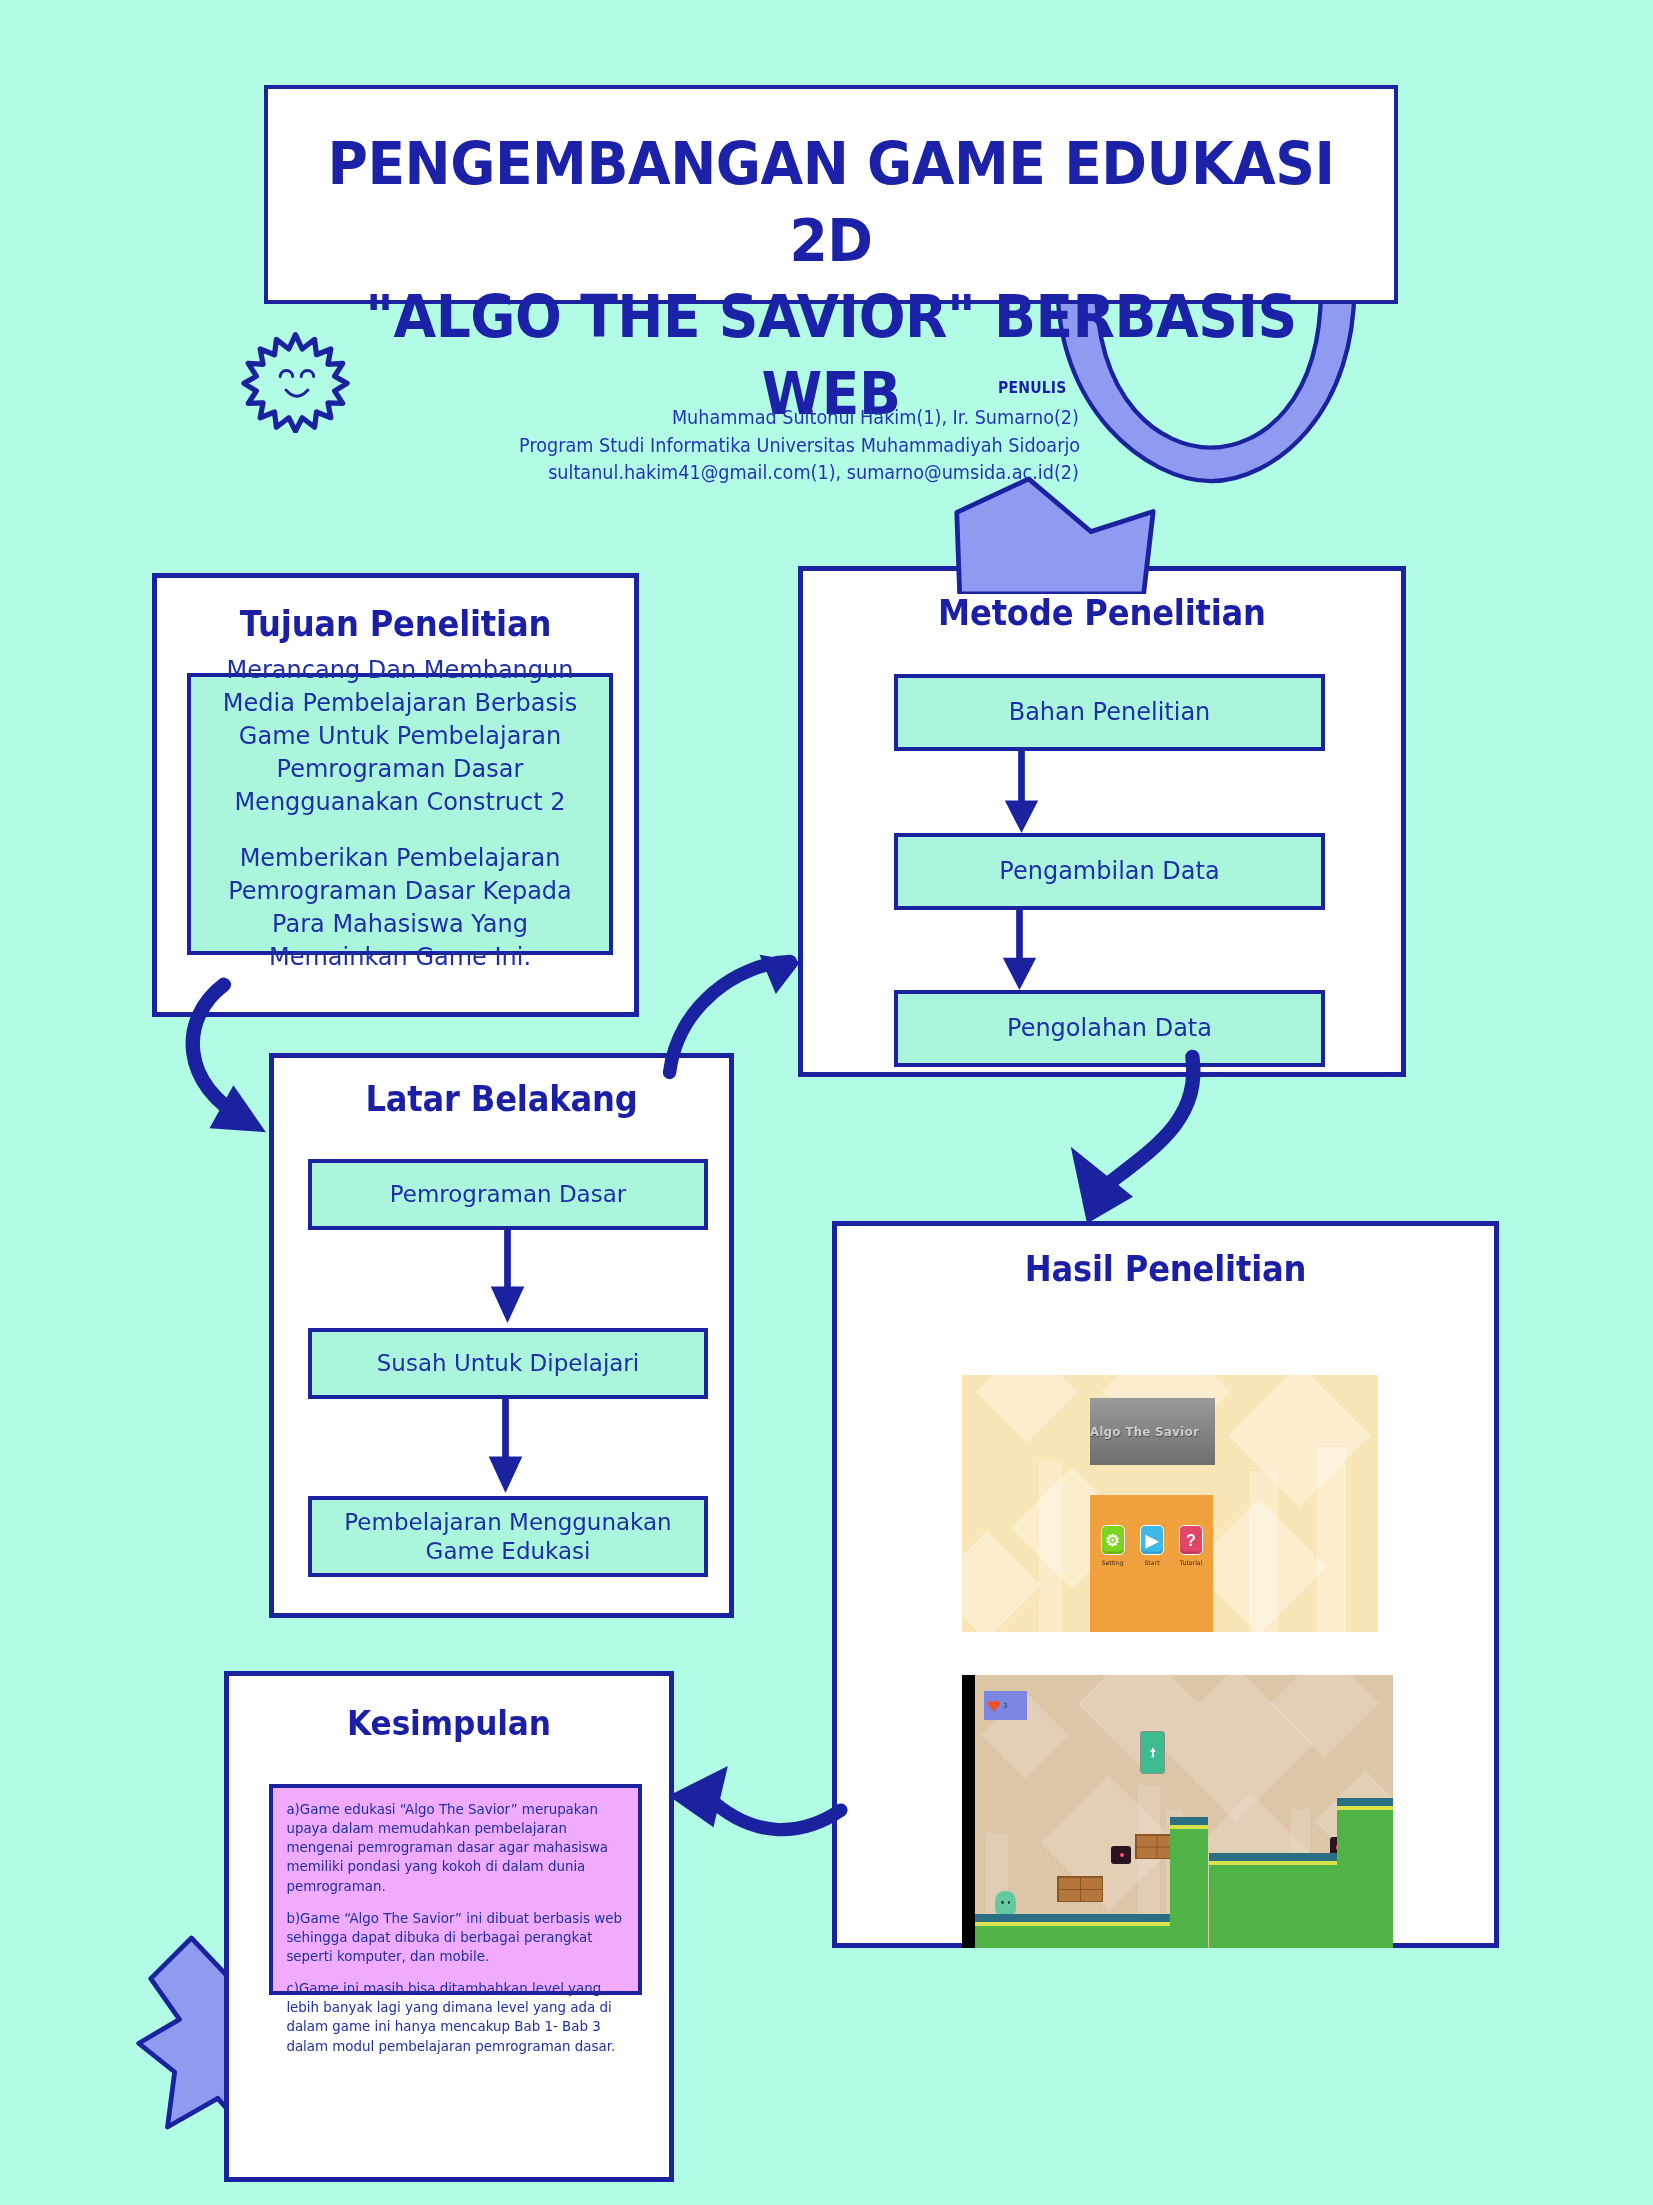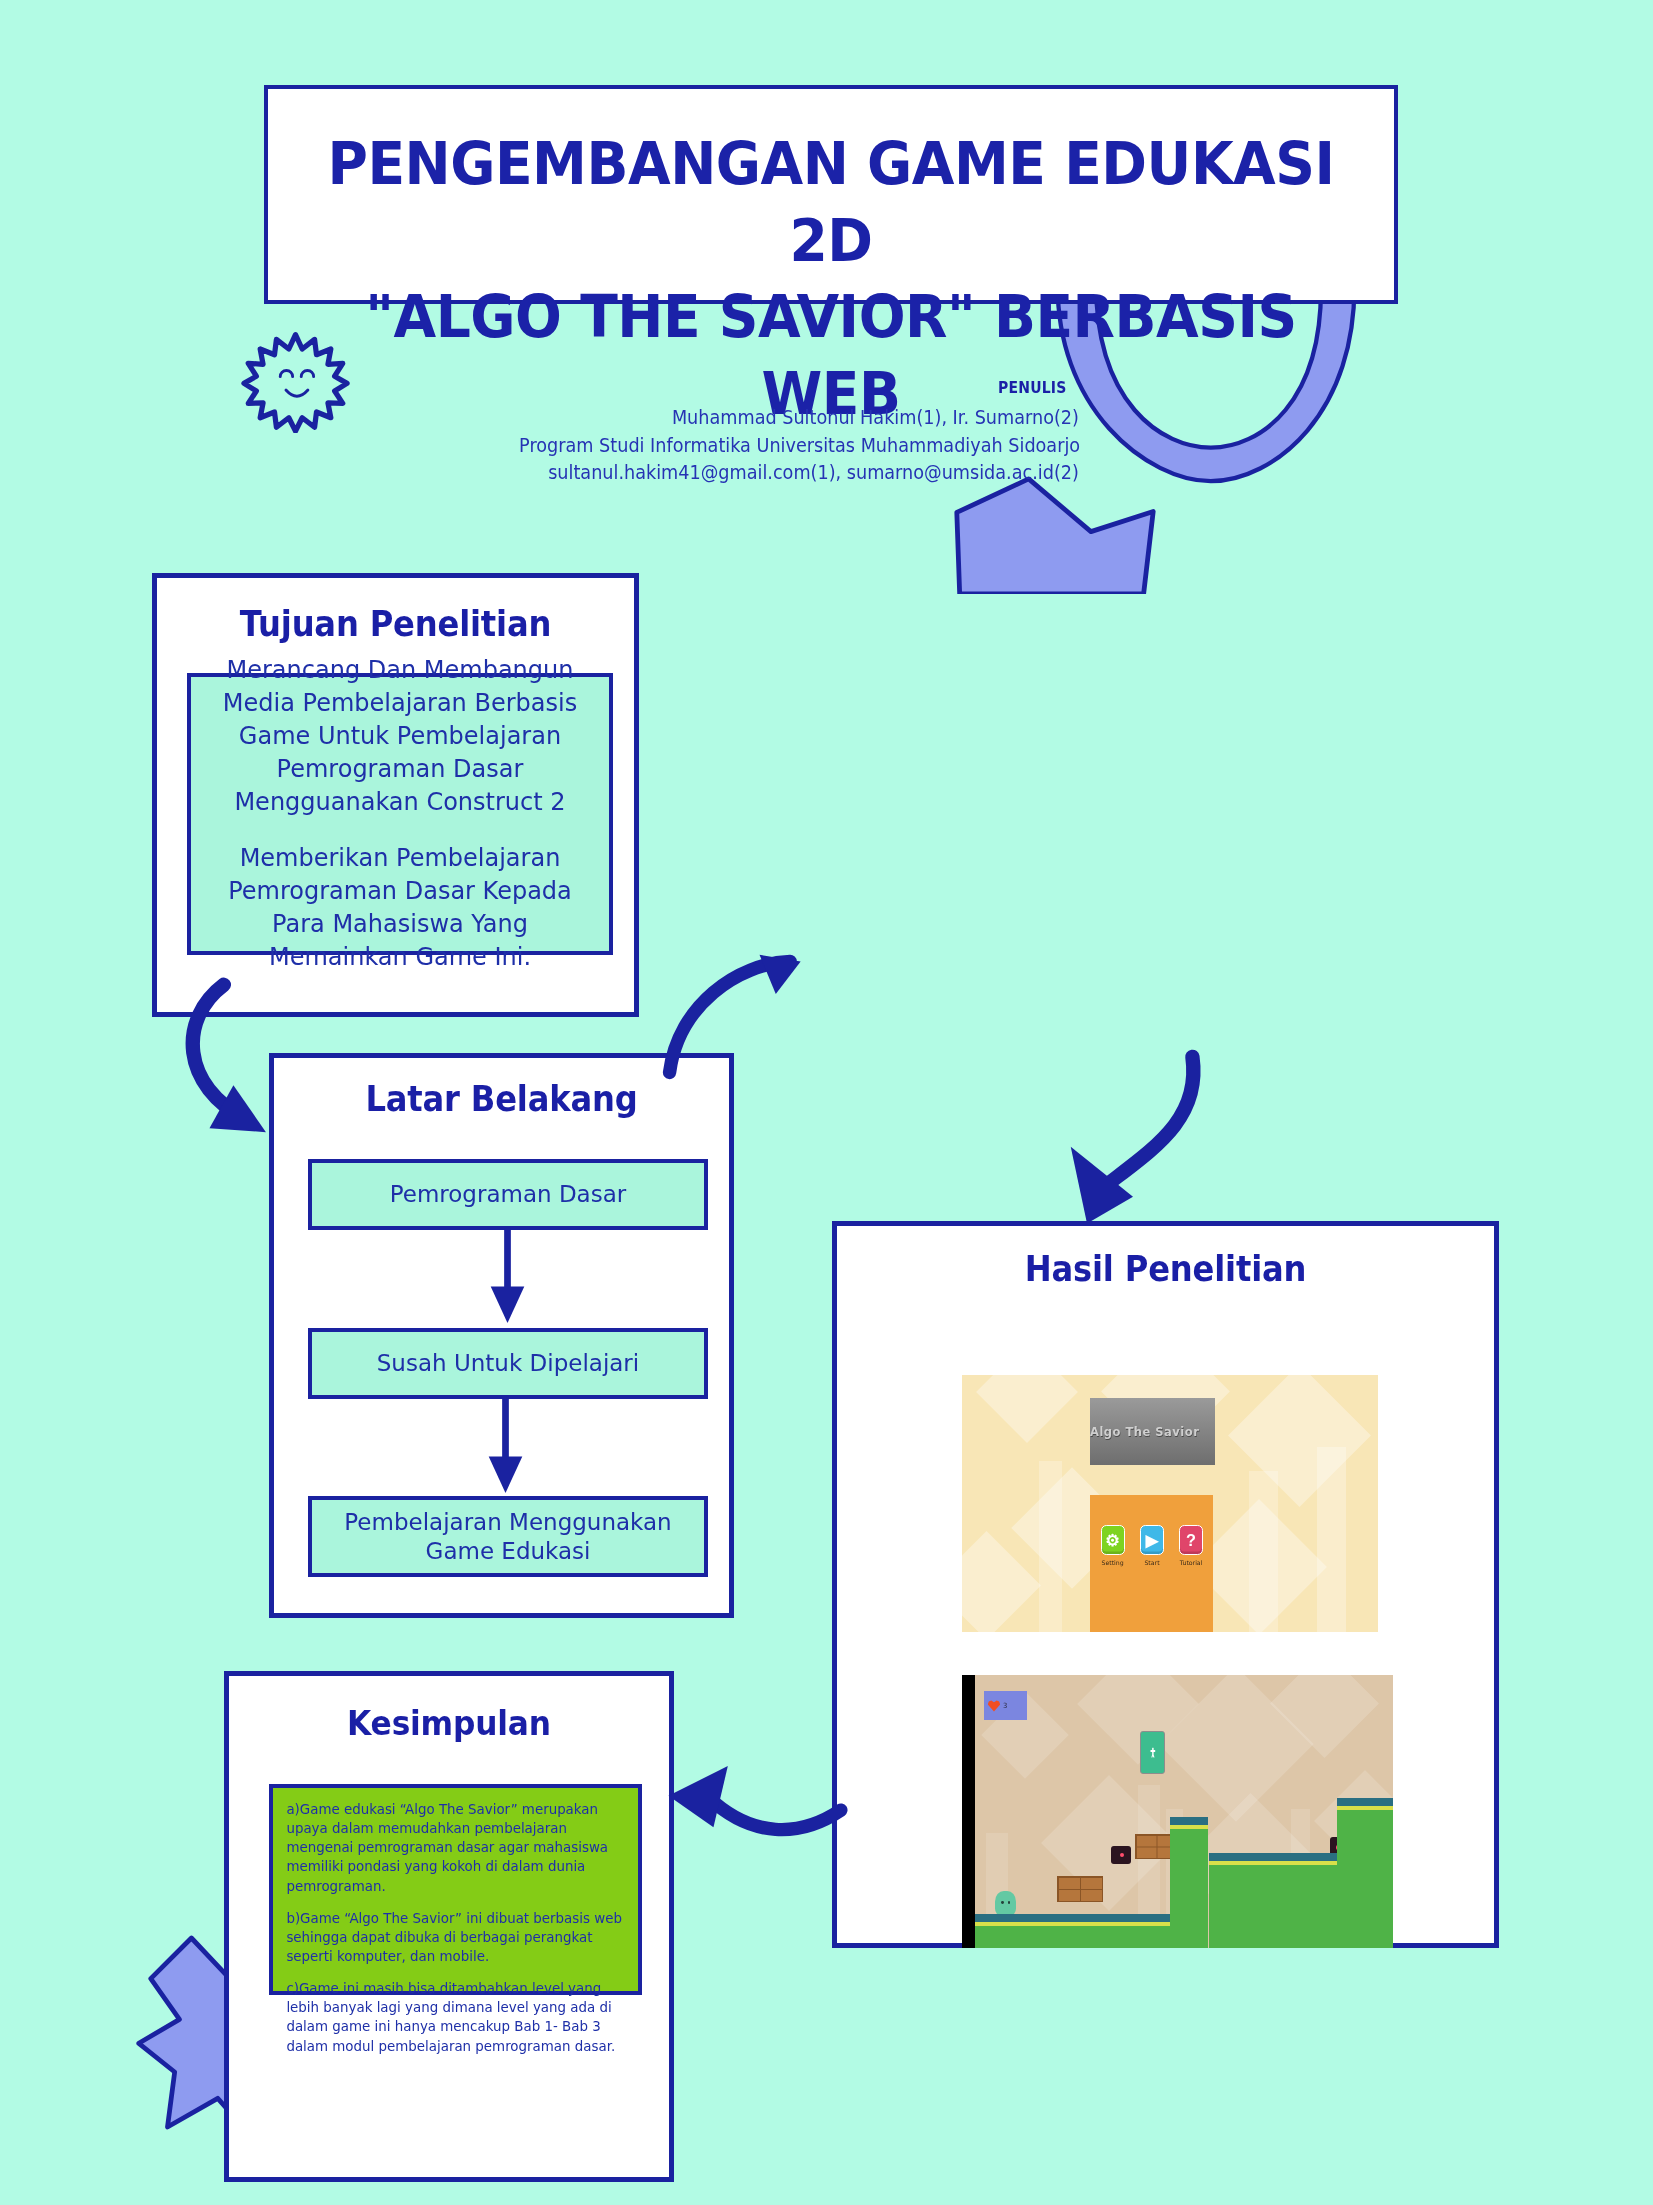--- a/index.html
+++ b/index.html
@@ -113,21 +113,21 @@
   #shot-game{
     position:absolute;left:125px;top:449px;width:431px;height:273px;
     overflow:hidden;background:#000;
   }
 
   
   #kesimpulan-panel{left:224px;top:1671px;width:450px;height:511px;}
   #kesimpulan-title{top:27px;font-size:34px;}
   #kesimpulan-inner{
     left:40px;top:108px;width:373px;height:211px;
-    background:#84cc16;
+    background:#f0abfc;
     display:block;text-align:left;padding:12.4px 13.4px;
     font-size:13.4px;line-height:1.42;
   }
   #kesimpulan-inner p{margin:0;}
   #kesimpulan-inner p + p{margin-top:13.4px;}
 
   
   .deco{position:absolute;z-index:2;}
   #deco-sun{left:238px;top:328px;width:115px;height:105px;z-index:6;}
   #deco-arc{left:1024px;top:266px;width:364px;height:239px;z-index:4;}
@@ -246,20 +246,34 @@
   </div>
 
   <div class="panel" id="tujuan-panel">
     <div class="panel-title" id="tujuan-title">Tujuan Penelitian</div>
     <div class="inner-box" id="tujuan-inner">
       <p>Merancang Dan Membangun Media Pembelajaran Berbasis Game Untuk Pembelajaran Pemrograman Dasar Mengguanakan Construct 2</p>
       <p>Memberikan Pembelajaran Pemrograman Dasar Kepada Para Mahasiswa Yang Memainkan Game Ini.</p>
     </div>
   </div>
 
+  <div class="panel" id="metode-panel">
+    <div class="panel-title" id="metode-title">Metode Penelitian</div>
+    <div class="inner-box metode-step" id="metode-step-0">Bahan Penelitian</div>
+    <div class="inner-box metode-step" id="metode-step-1">Pengambilan Data</div>
+    <div class="inner-box metode-step" id="metode-step-2">Pengolahan Data</div>
+    <svg style="position:absolute;left:192px;top:178px;width:53px;height:85px" viewBox="0 0 110 178">
+      <path d="M55,0 L55,120" stroke="#1a22a0" stroke-width="14" fill="none" stroke-linecap="round"></path>
+      <path d="M20,108 L55,176 L90,108 Z" fill="#1a22a0"></path>
+    </svg>
+    <svg style="position:absolute;left:190px;top:338px;width:53px;height:82px" viewBox="0 0 110 172">
+      <path d="M55,0 L55,114" stroke="#1a22a0" stroke-width="14" fill="none" stroke-linecap="round"></path>
+      <path d="M20,102 L55,170 L90,102 Z" fill="#1a22a0"></path>
+    </svg>
+  </div>
 
   <div class="panel" id="latar-panel">
     <div class="panel-title" id="latar-title">Latar Belakang</div>
     <div class="inner-box latar-step" id="latar-step-0">Pemrograman Dasar</div>
     <div class="inner-box latar-step" id="latar-step-1">Susah Untuk Dipelajari</div>
     <div class="inner-box latar-step" id="latar-step-2">Pembelajaran Menggunakan Game Edukasi</div>
     <svg style="position:absolute;left:207px;top:170px;width:53px;height:96px" viewBox="0 0 110 200">
       <path d="M55,0 L55,136" stroke="#1a22a0" stroke-width="14" fill="none" stroke-linecap="round"></path>
       <path d="M20,122 L55,198 L90,122 Z" fill="#1a22a0"></path>
     </svg>

